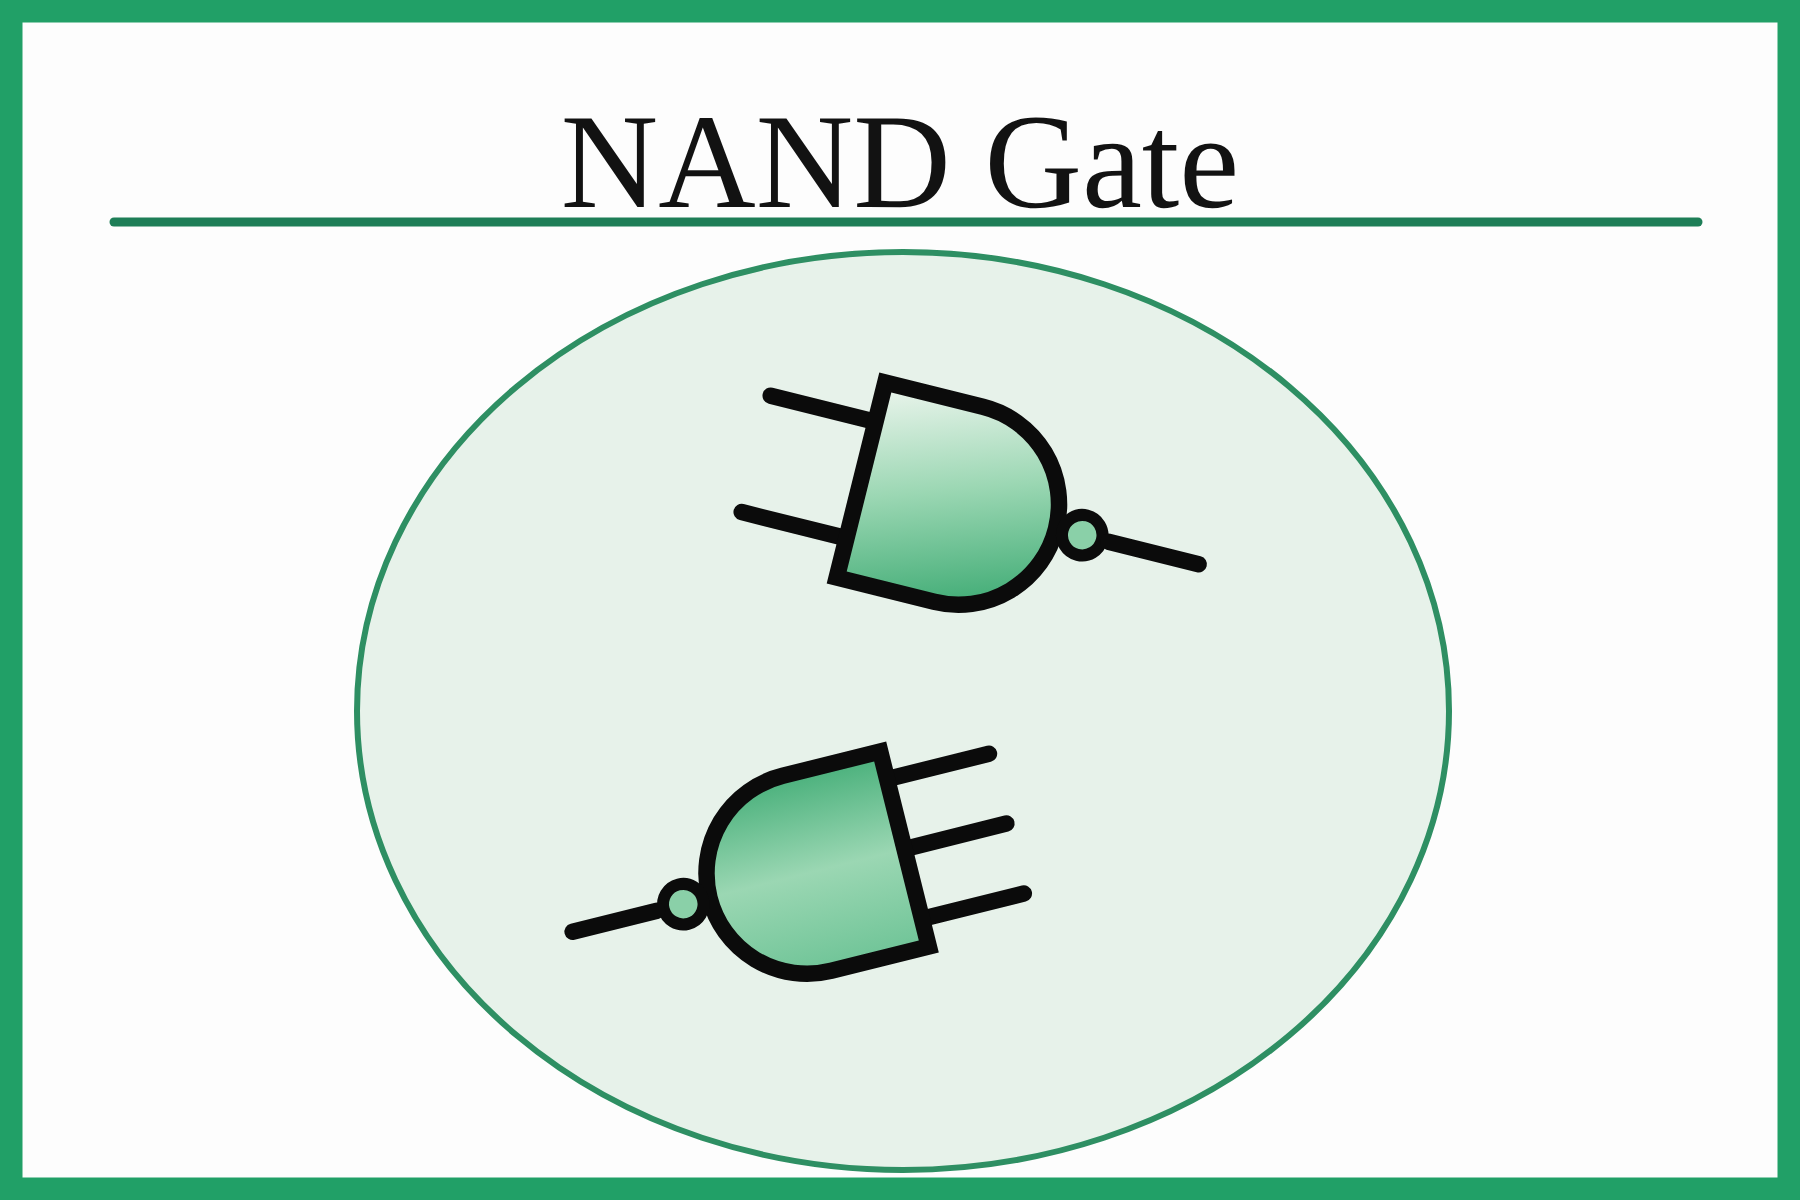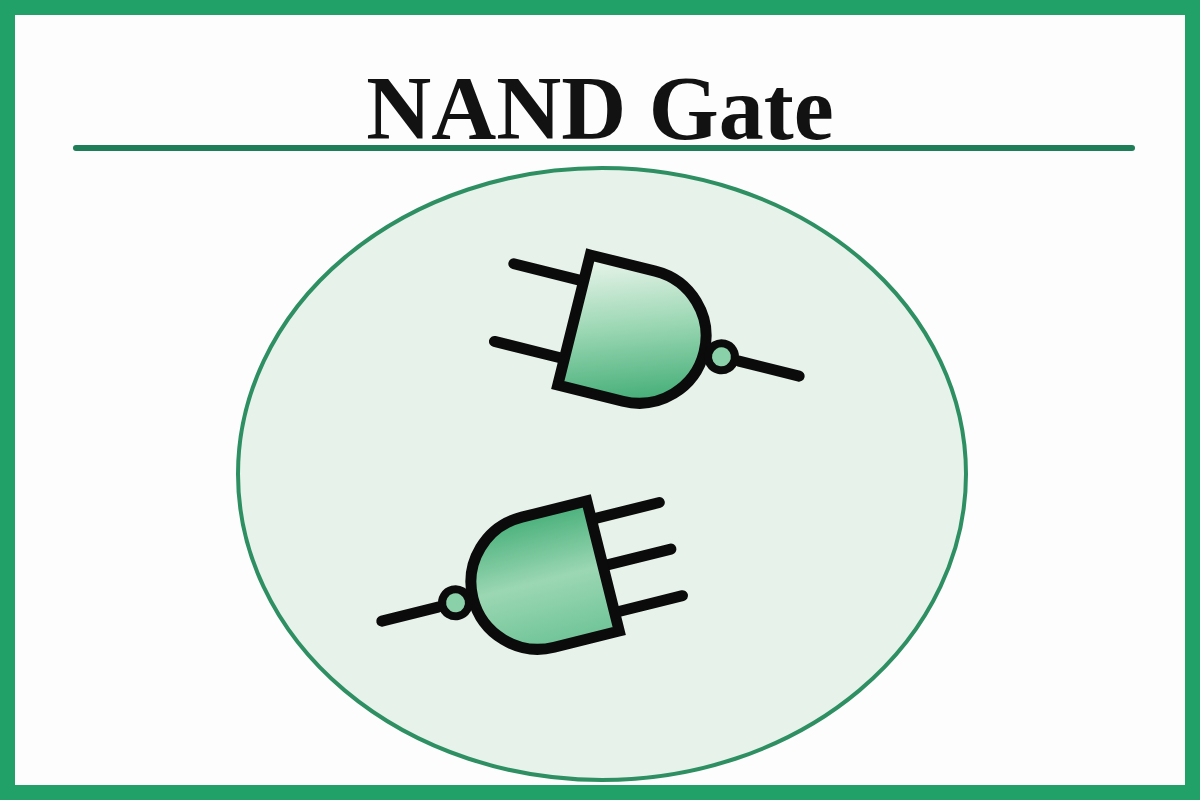--- a/index.html
+++ b/index.html
@@ -11,21 +11,21 @@
     overflow: hidden;
   }
   .frame {
     position: absolute; inset: 0;
     border: 15px solid var(--frame-border, #21a067);
     z-index: 5; pointer-events: none;
   }
   .title {
     position: absolute; top: 4px; left: 0; width: 100%;
     text-align: center;
-    font-weight: bold; font-size: 90px; line-height: 1;
+    font-weight: normal; font-size: 90px; line-height: 1;
     color: var(--title-text, #121212);
     z-index: 2;
   }
   .separator {
     position: absolute; top: 145px; left: 73px;
     width: 1062px; height: 6px; border-radius: 3px;
     background: var(--separator, #1e7e57);
     z-index: 2;
   }
   .diagram {

